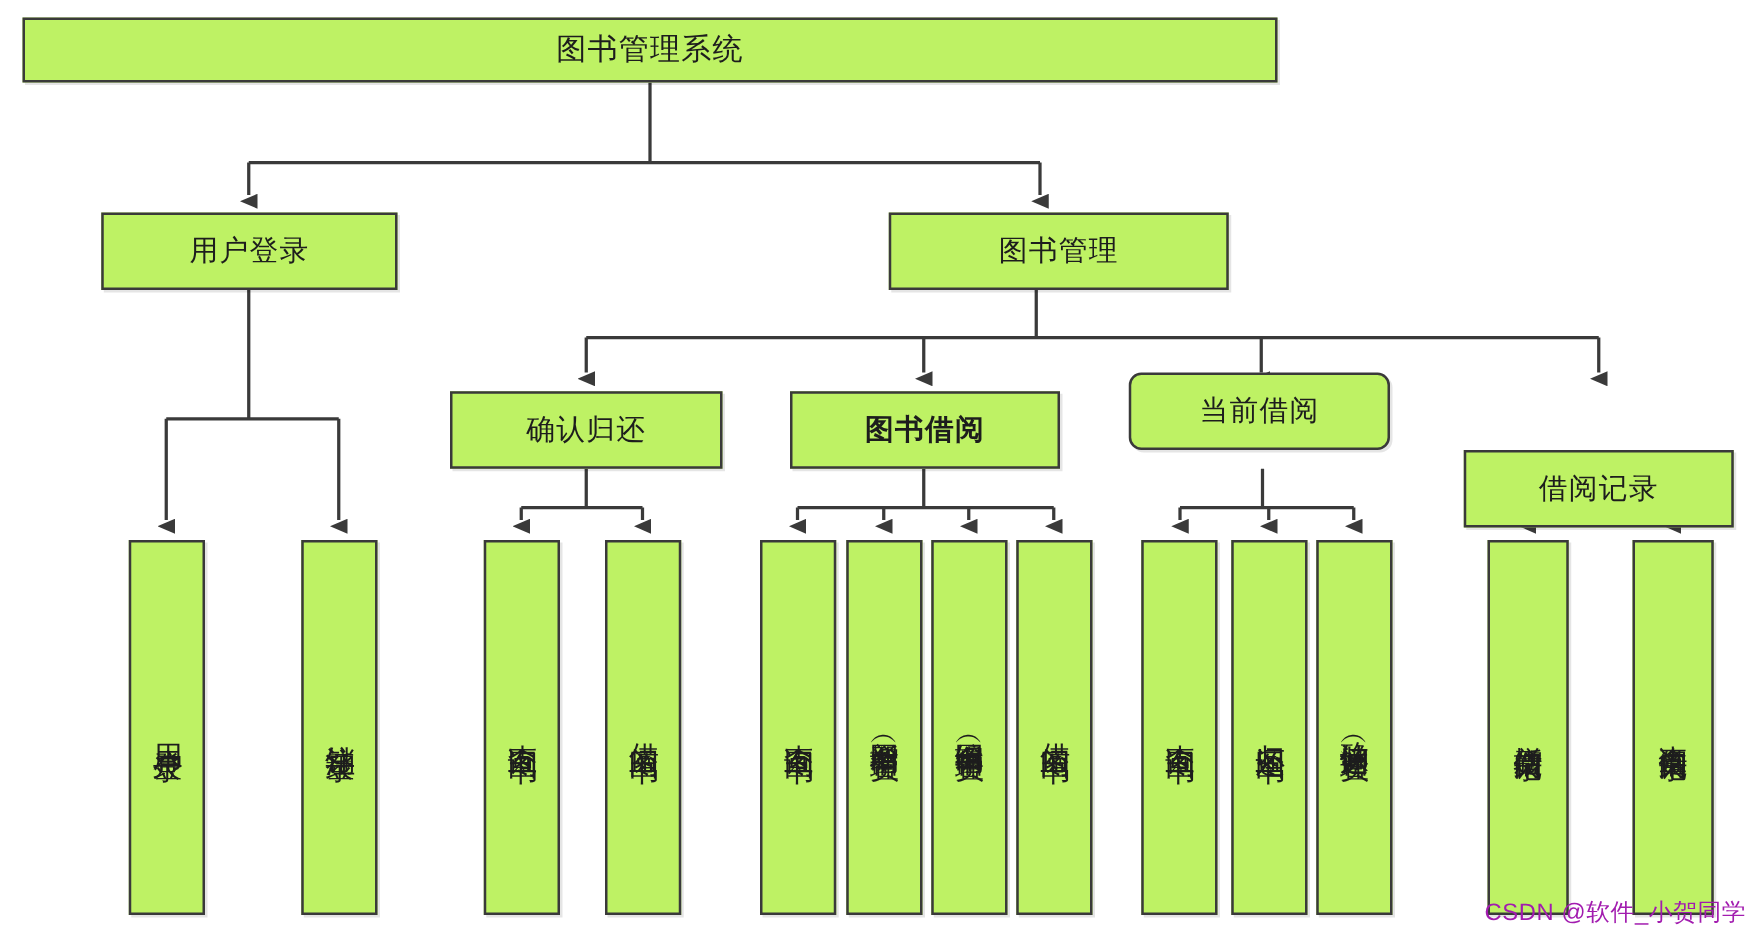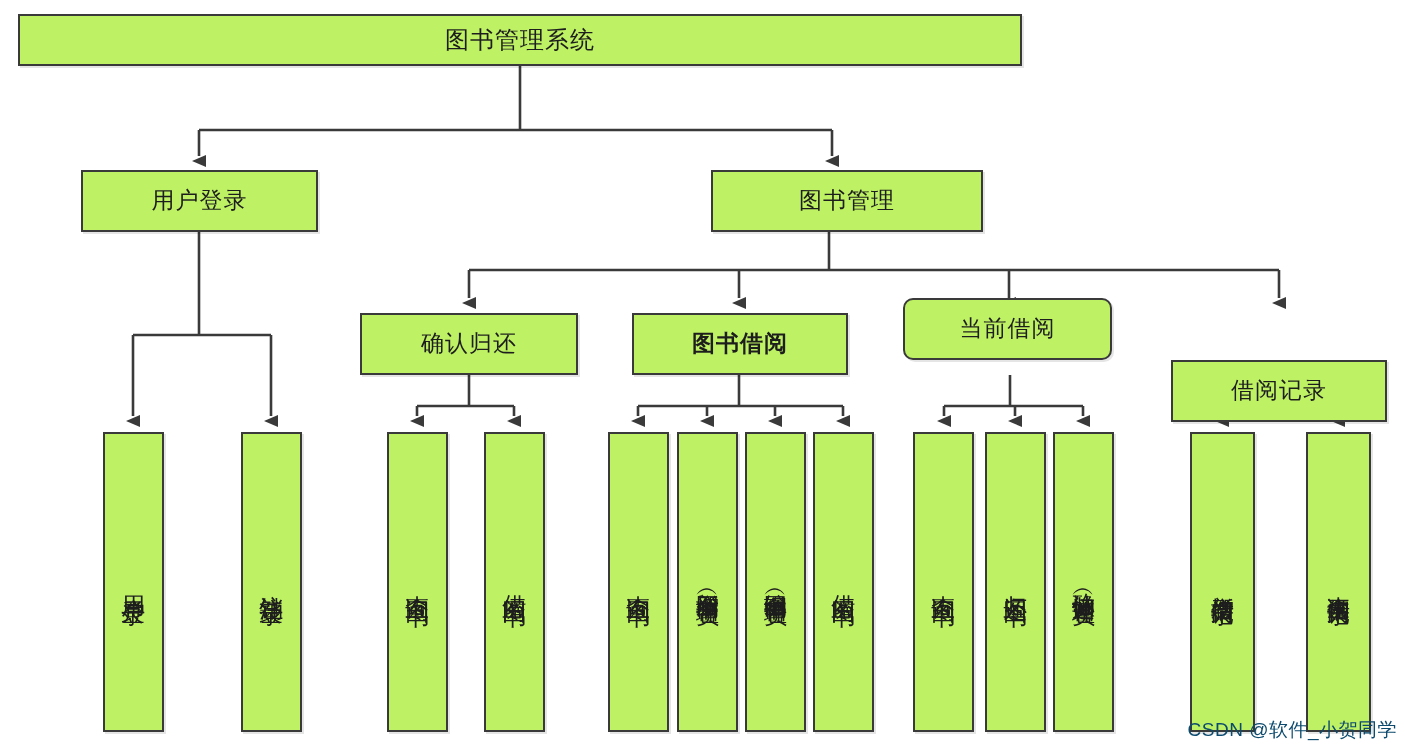--- a/index.html
+++ b/index.html
@@ -29,21 +29,21 @@
   .v-node{align-items:center;justify-content:center;}
   .v-node .label{
     writing-mode:vertical-rl;text-orientation:upright;
     font-size:24px;line-height:1.22;letter-spacing:3px;
     white-space:nowrap;text-align:center;
   }
   .v-node.tall .label{font-size:23px;letter-spacing:1.5px;line-height:1.18;}
 
   .watermark{
     position:absolute;right:8px;bottom:4px;
-    font-size:19px;color:#0c4a6e;letter-spacing:0.5px;
+    font-size:19px;color:#a21caf;letter-spacing:0.5px;
     white-space:nowrap;
     margin-left:28px;
   }
 </style>
 </head>
 <body>
 
 <div id="canvas">
 
   <svg class="links" viewBox="0 0 1405 747">

